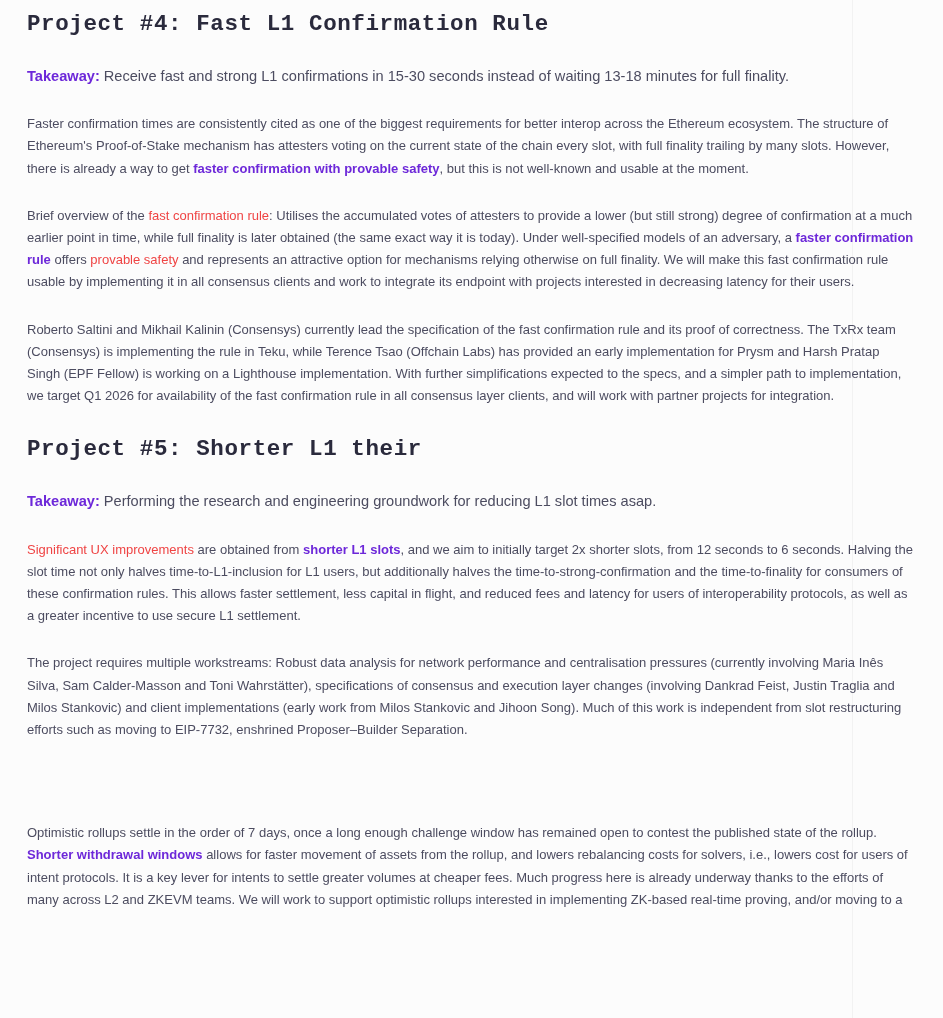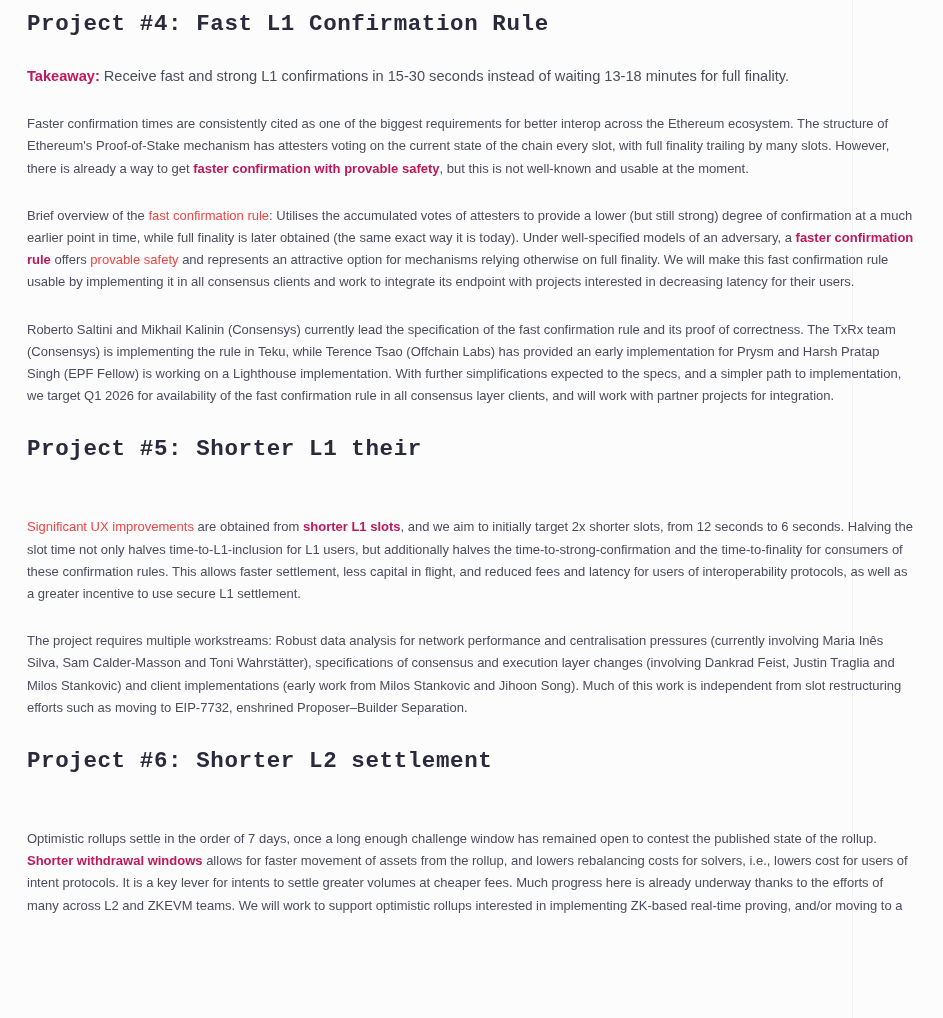--- a/index.html
+++ b/index.html
@@ -48,21 +48,21 @@
   p.takeaway {
     font-family: "Liberation Sans", sans-serif;
     font-size: 14.6px;
     line-height: 22.2px;
     color: #4c4c60;
     margin: 0;
     padding: 0;
   }
   b, strong, .bold {
     font-weight: bold;
-    color: #be185d;
+    color: #6d28d9;
   }
   a.doclink, .doclink {
     color: #ef4444;
     text-decoration: none;
     cursor: pointer;
   }
   
   .gap-heading-to-takeaway { height: 27px; }
   .gap-takeaway-to-para    { height: 26px; }
   .gap-para-to-para        { height: 25px; }
@@ -94,32 +94,32 @@
     <div class="gap-para-to-para"></div>
 
     <p class="body-para"><span>Roberto Saltini and Mikhail Kalinin (Consensys) currently lead the specification of the fast confirmation rule and its proof of correctness. The TxRx team (Consensys) is implementing the rule in Teku, while Terence Tsao (Offchain Labs) has provided an early implementation for Prysm and Harsh Pratap Singh (EPF Fellow) is working on a Lighthouse implementation. With further simplifications expected to the specs, and a simpler path to implementation, we target Q1 2026 for availability of the fast confirmation rule in all consensus layer clients, and will work with partner projects for integration.</span></p>
 
     <div class="gap-para-to-heading"></div>
 
     <h2 class="project-heading">Project #5: Shorter L1 their</h2>
 
     <div class="gap-heading-to-takeaway"></div>
 
+    <p class="takeaway"><b>Takeaway:</b><span> Performing the research and engineering groundwork for reducing L1 slot times asap.</span></p>
 
     <div class="gap-takeaway-to-para"></div>
 
     <p class="body-para"><a class="doclink">Significant UX improvements</a><span> are obtained from </span><b>shorter L1 slots</b><span>, and we aim to initially target 2x shorter slots, from 12 seconds to 6 seconds. Halving the slot time not only halves time-to-L1-inclusion for L1 users, but additionally halves the time-to-strong-confirmation and the time-to-finality for consumers of these confirmation rules. This allows faster settlement, less capital in flight, and reduced fees and latency for users of interoperability protocols, as well as a greater incentive to use secure L1 settlement.</span></p>
 
     <div class="gap-para-to-para"></div>
 
     <p class="body-para"><span>The project requires multiple workstreams: Robust data analysis for network performance and centralisation pressures (currently involving Maria Inês Silva, Sam Calder-Masson and Toni Wahrstätter), specifications of consensus and execution layer changes (involving Dankrad Feist, Justin Traglia and Milos Stankovic) and client implementations (early work from Milos Stankovic and Jihoon Song). Much of this work is independent from slot restructuring efforts such as moving to EIP-7732, enshrined Proposer–Builder Separation.</span></p>
 
     <div class="gap-para-to-heading"></div>
 
-    <h2 class="project-heading">Project #6: Shorter L2 settlement</h2>
 
     <div class="gap-heading-to-takeaway"></div>
 
 
     <div class="gap-takeaway-to-para"></div>
 
     <p class="body-para"><span>Optimistic rollups settle in the order of 7 days, once a long enough challenge window has remained open to contest the published state of the rollup. </span><b>Shorter withdrawal windows</b><span> allows for faster movement of assets from the rollup, and lowers rebalancing costs for solvers, i.e., lowers cost for users of intent protocols. It is a key lever for intents to settle greater volumes at cheaper fees. Much progress here is already underway thanks to the efforts of many across L2 and ZKEVM teams. We will work to support optimistic rollups interested in implementing ZK-based real-time proving, and/or moving to a </span></p>
 
   </div>
 </div>

